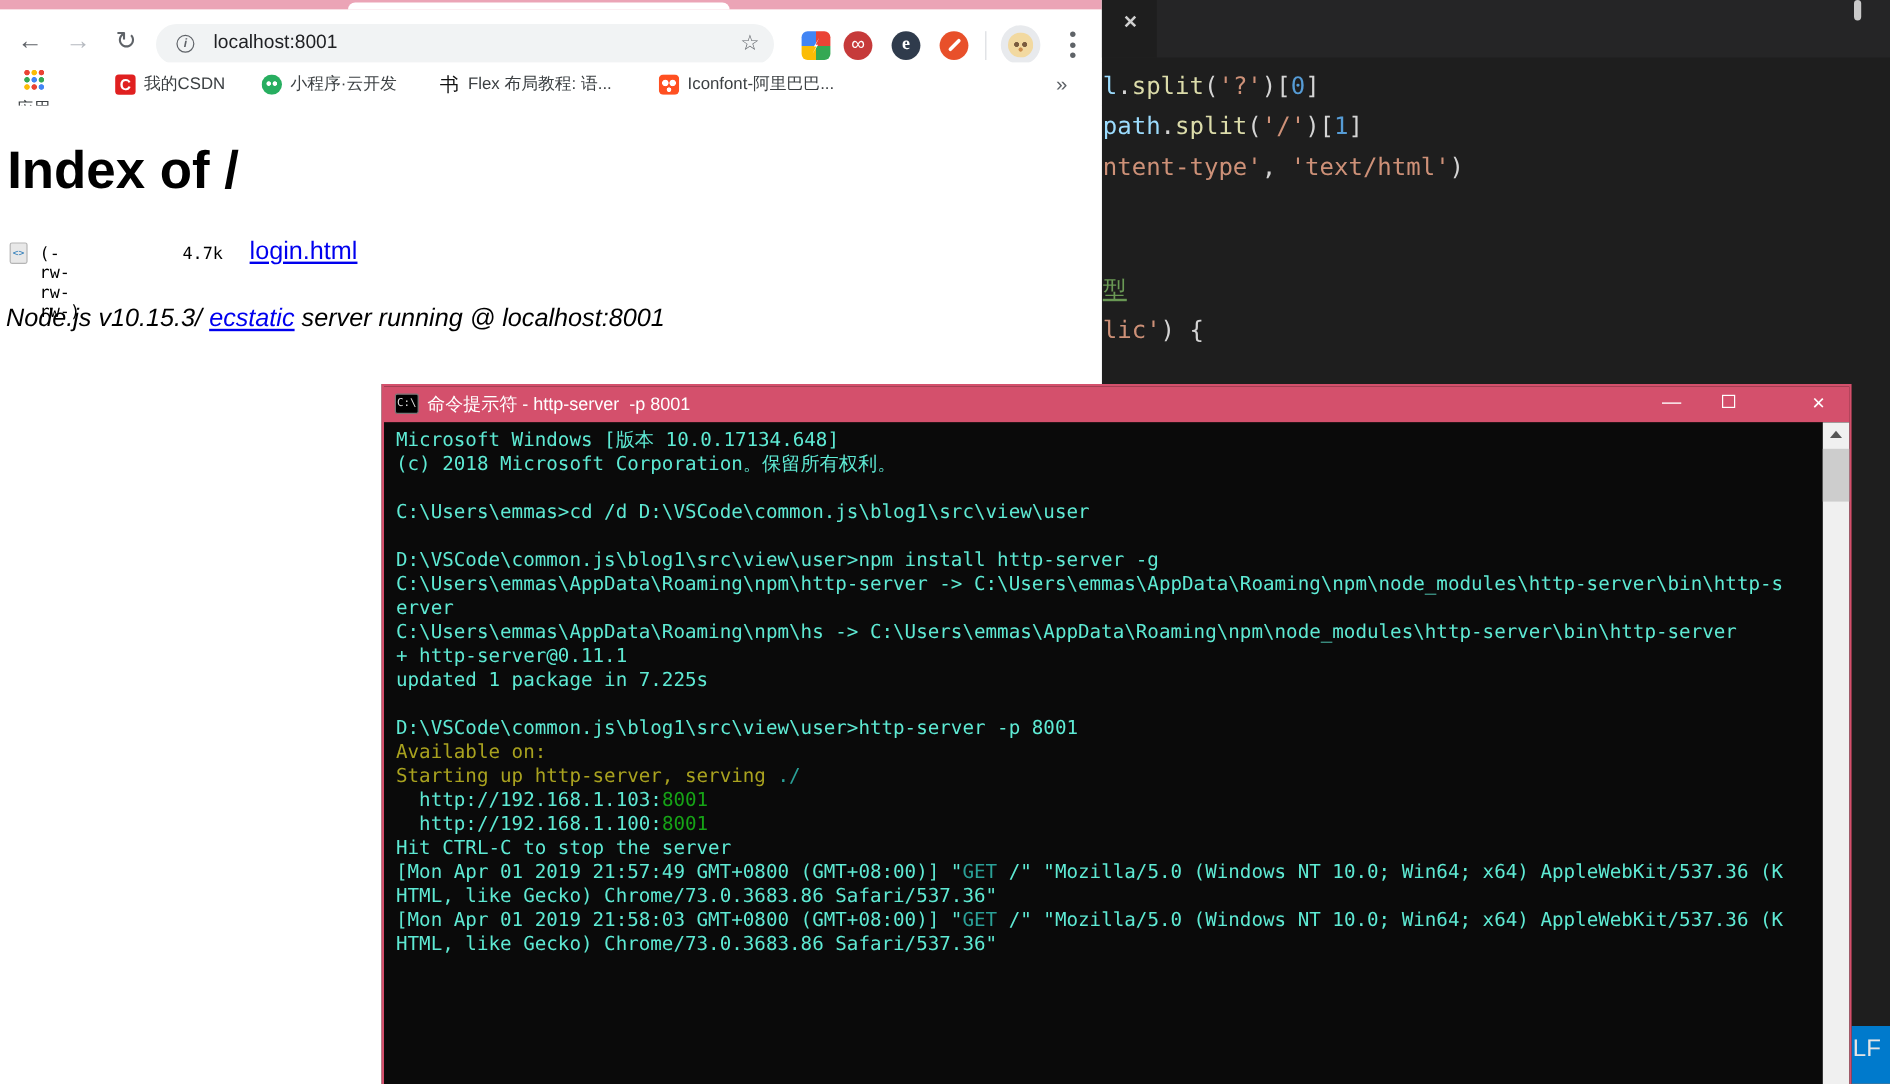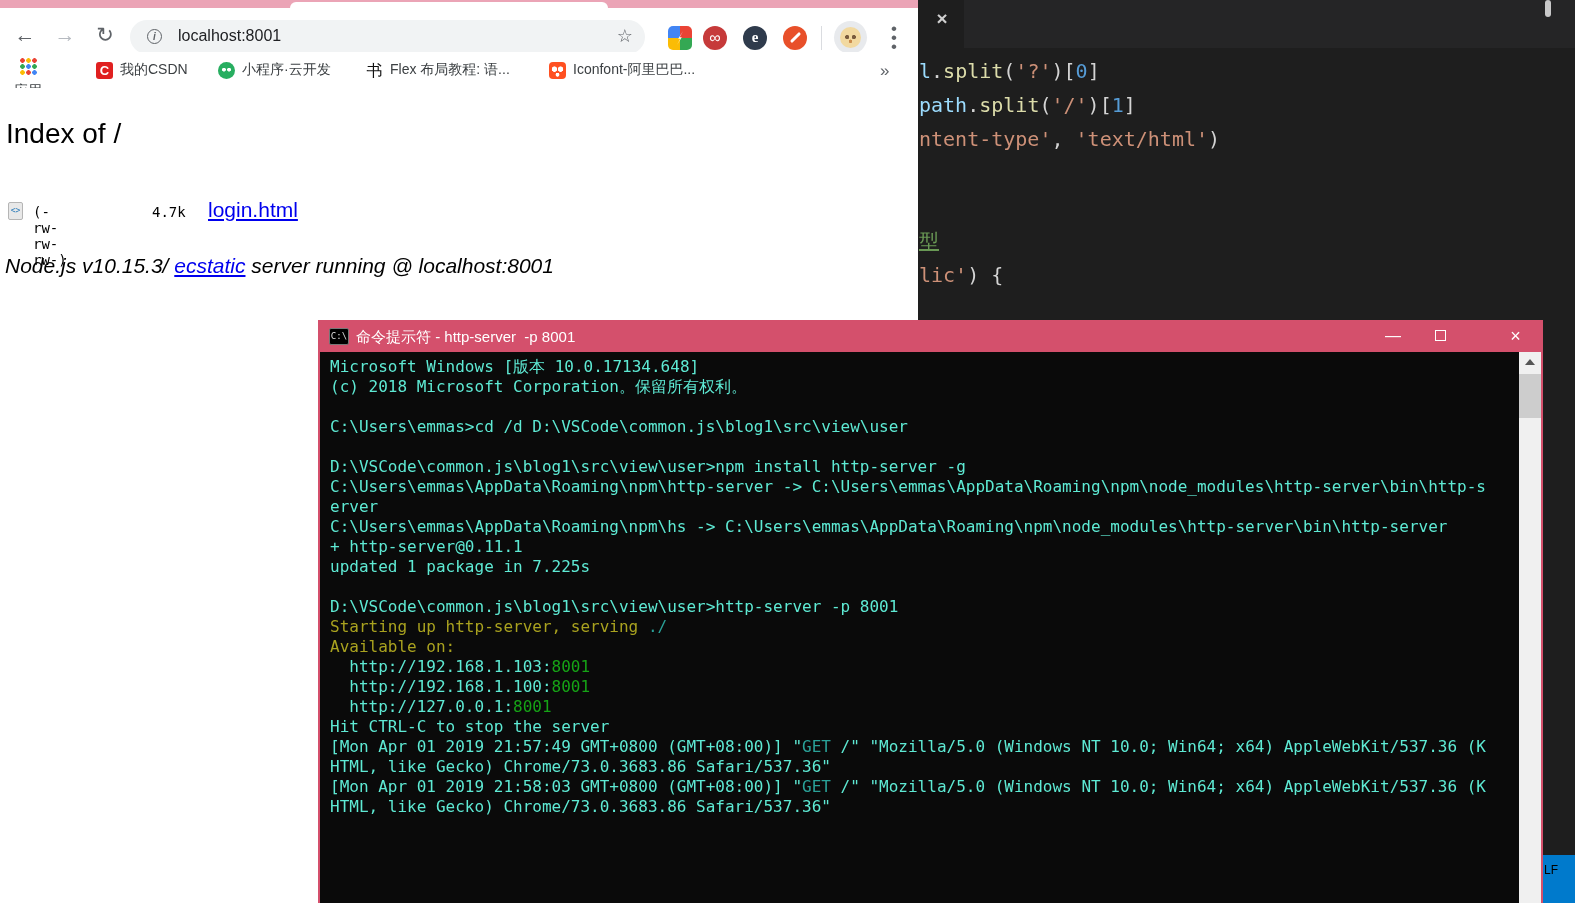--- a/index.html
+++ b/index.html
@@ -47,42 +47,42 @@
       background-image:radial-gradient(circle at 35% 45%,#fff 1.6px,transparent 2.2px),
                        radial-gradient(circle at 65% 45%,#fff 1.6px,transparent 2.2px); background-color:#27ae60; }
   .shu { color:#111; font-size:16px; line-height:17px; text-align:center; font-family:"DejaVu Sans", sans-serif; }
   .iconfont { background:#ff5021; border-radius:4px;
       background-image:radial-gradient(circle at 32% 42%,#fff 2.4px,transparent 3px),
                        radial-gradient(circle at 68% 42%,#fff 2.4px,transparent 3px),
                        radial-gradient(circle at 50% 75%,#fff 1.6px,transparent 2.2px); background-color:#ff5021; }
   .bm-chevron { position:absolute; left:880px; top:9px; color:#5f6368; font-size:17px; }
 
   .page { position:absolute; left:0; top:88px; width:918px; height:815px; background:#fff; }
-  .h1 { position:absolute; left:6px; top:30px; font-size:28px; font-weight:normal; color:#000; }
+  .h1 { position:absolute; left:6px; top:30px; font-size:44px; font-weight:bold; color:#000; }
   .filerow { position:absolute; left:8px; top:112px; height:26px; }
   .file-ico { position:absolute; left:0; top:2px; width:15px; height:18px; background:#e8e8e8; border:1px solid #b5b5b5; border-radius:2px;
               color:#2b7bb9; font-size:8px; text-align:center; line-height:16px; font-family:"DejaVu Sans Mono",monospace; }
   .perms { position:absolute; left:25px; top:4px; font-family:"DejaVu Sans Mono",monospace; font-size:14px; color:#000; }
   .fsize { position:absolute; left:144px; top:4px; font-family:"DejaVu Sans Mono",monospace; font-size:14px; color:#000; }
   .flink { position:absolute; left:200px; top:-2px; font-size:21px; color:#0000ee; text-decoration:underline; }
   .footer { position:absolute; left:5px; top:166px; font-size:21px; font-style:italic; color:#000; }
   .footer a { color:#0000ee; font-style:italic; }
 
   
   .vscode { position:absolute; left:918px; top:0; width:657px; height:903px; background:#1e1e1e; }
   .vs-tabbar { position:absolute; left:0; top:0; width:657px; height:48px; background:#252526; }
   .vs-tab { position:absolute; left:0; top:0; width:46px; height:48px; background:#1e1e1e; }
   .vs-tab-close { position:absolute; left:14px; top:9px; width:20px; height:20px; color:#d0d0d0; font-size:19px; line-height:20px; text-align:center; font-weight:bold; }
   .vs-capsule { position:absolute; left:627px; top:0; width:6px; height:17px; background:#c9c9c9; border-radius:3px; }
   .code { position:absolute; left:1px; top:54px; width:672px; font-family:"DejaVu Sans Mono",monospace; font-size:20px; }
   .codeline { height:34px; line-height:34px; white-space:pre; }
   .c-v { color:#9cdcfe; } .c-f { color:#dcdcaa; } .c-p { color:#d4d4d4; }
   .c-s { color:#ce9178; } .c-n { color:#569cd6; } .c-cm { color:#6a9955; }
   .c-u { text-decoration:underline; }
-  .vs-status { position:absolute; left:619px; top:855px; width:38px; height:48px; background:#007acc; color:#000000; font-size:12px; padding:8px 0 0 7px; }
+  .vs-status { position:absolute; left:619px; top:855px; width:38px; height:48px; background:#007acc; color:#e5e5e5; font-size:20px; padding:8px 0 0 7px; }
 
   
   .cmdwin { position:absolute; left:318px; top:320px; width:1225px; height:600px; background:#0a0a0a; border:2px solid #d4506c; }
   .cmd-titlebar { position:absolute; left:0; top:0; width:1221px; height:30px; background:#d4506c; }
   .cmd-ico { position:absolute; left:9px; top:6px; width:20px; height:17px; background:#000; border:1px solid #777; border-radius:2px;
              color:#ddd; font-size:9px; line-height:15px; text-align:center; font-family:"DejaVu Sans Mono",monospace; }
   .cmd-title { position:absolute; left:36px; top:6px; color:#fff; font-size:15px; white-space:pre; }
   .cap-btn { position:absolute; top:0; width:46px; height:30px; color:#fff; text-align:center; line-height:28px; font-size:16px; }
   .cap-min { left:1050px; } .cap-max { left:1097px; } .cap-close { left:1170px; width:51px; font-size:18px; }
   .cap-max .box { display:inline-block; width:11px; height:11px; border:1.5px solid #fff; }
@@ -206,25 +206,24 @@
         <div class="tline"><span class="t-d">C:\Users\emmas&gt;cd /d D:\VSCode\common.js\blog1\src\view\user</span></div>
         <div class="tline">&nbsp;</div>
         <div class="tline"><span class="t-d">D:\VSCode\common.js\blog1\src\view\user&gt;npm install http-server -g</span></div>
         <div class="tline"><span class="t-d">C:\Users\emmas\AppData\Roaming\npm\http-server -&gt; C:\Users\emmas\AppData\Roaming\npm\node_modules\http-server\bin\http-s</span></div>
         <div class="tline"><span class="t-d">erver</span></div>
         <div class="tline"><span class="t-d">C:\Users\emmas\AppData\Roaming\npm\hs -&gt; C:\Users\emmas\AppData\Roaming\npm\node_modules\http-server\bin\http-server</span></div>
         <div class="tline"><span class="t-d">+ http-server@0.11.1</span></div>
         <div class="tline"><span class="t-d">updated 1 package in 7.225s</span></div>
         <div class="tline">&nbsp;</div>
         <div class="tline"><span class="t-d">D:\VSCode\common.js\blog1\src\view\user&gt;http-server -p 8001</span></div>
+        <div class="tline"><span class="t-y">Available on:</span></div>
         <div class="tline"><span class="t-y">Starting up http-server, serving </span><span class="t-c">./</span></div>
-        <div class="tline"><span class="t-y">Available on:</span></div>
         <div class="tline"><span class="t-d">  http://192.168.1.103:</span><span class="t-g">8001</span></div>
         <div class="tline"><span class="t-d">  http://192.168.1.100:</span><span class="t-g">8001</span></div>
-        <div class="tline"><span class="t-d">  http://127.0.0.1:</span><span class="t-g">8001</span></div>
         <div class="tline"><span class="t-d">Hit CTRL-C to stop the server</span></div>
         <div class="tline"><span class="t-d">[Mon Apr 01 2019 21:57:49 GMT+0800 (GMT+08:00)] "</span><span class="t-c">GET</span><span class="t-d"> /" "Mozilla/5.0 (Windows NT 10.0; Win64; x64) AppleWebKit/537.36 (K</span></div>
         <div class="tline"><span class="t-d">HTML, like Gecko) Chrome/73.0.3683.86 Safari/537.36"</span></div>
         <div class="tline"><span class="t-d">[Mon Apr 01 2019 21:58:03 GMT+0800 (GMT+08:00)] "</span><span class="t-c">GET</span><span class="t-d"> /" "Mozilla/5.0 (Windows NT 10.0; Win64; x64) AppleWebKit/537.36 (K</span></div>
         <div class="tline"><span class="t-d">HTML, like Gecko) Chrome/73.0.3683.86 Safari/537.36"</span></div>
       </div>
     <div class="cmd-scroll">
       <div class="scroll-up">
           <span class="tri"></span>
         </div>

